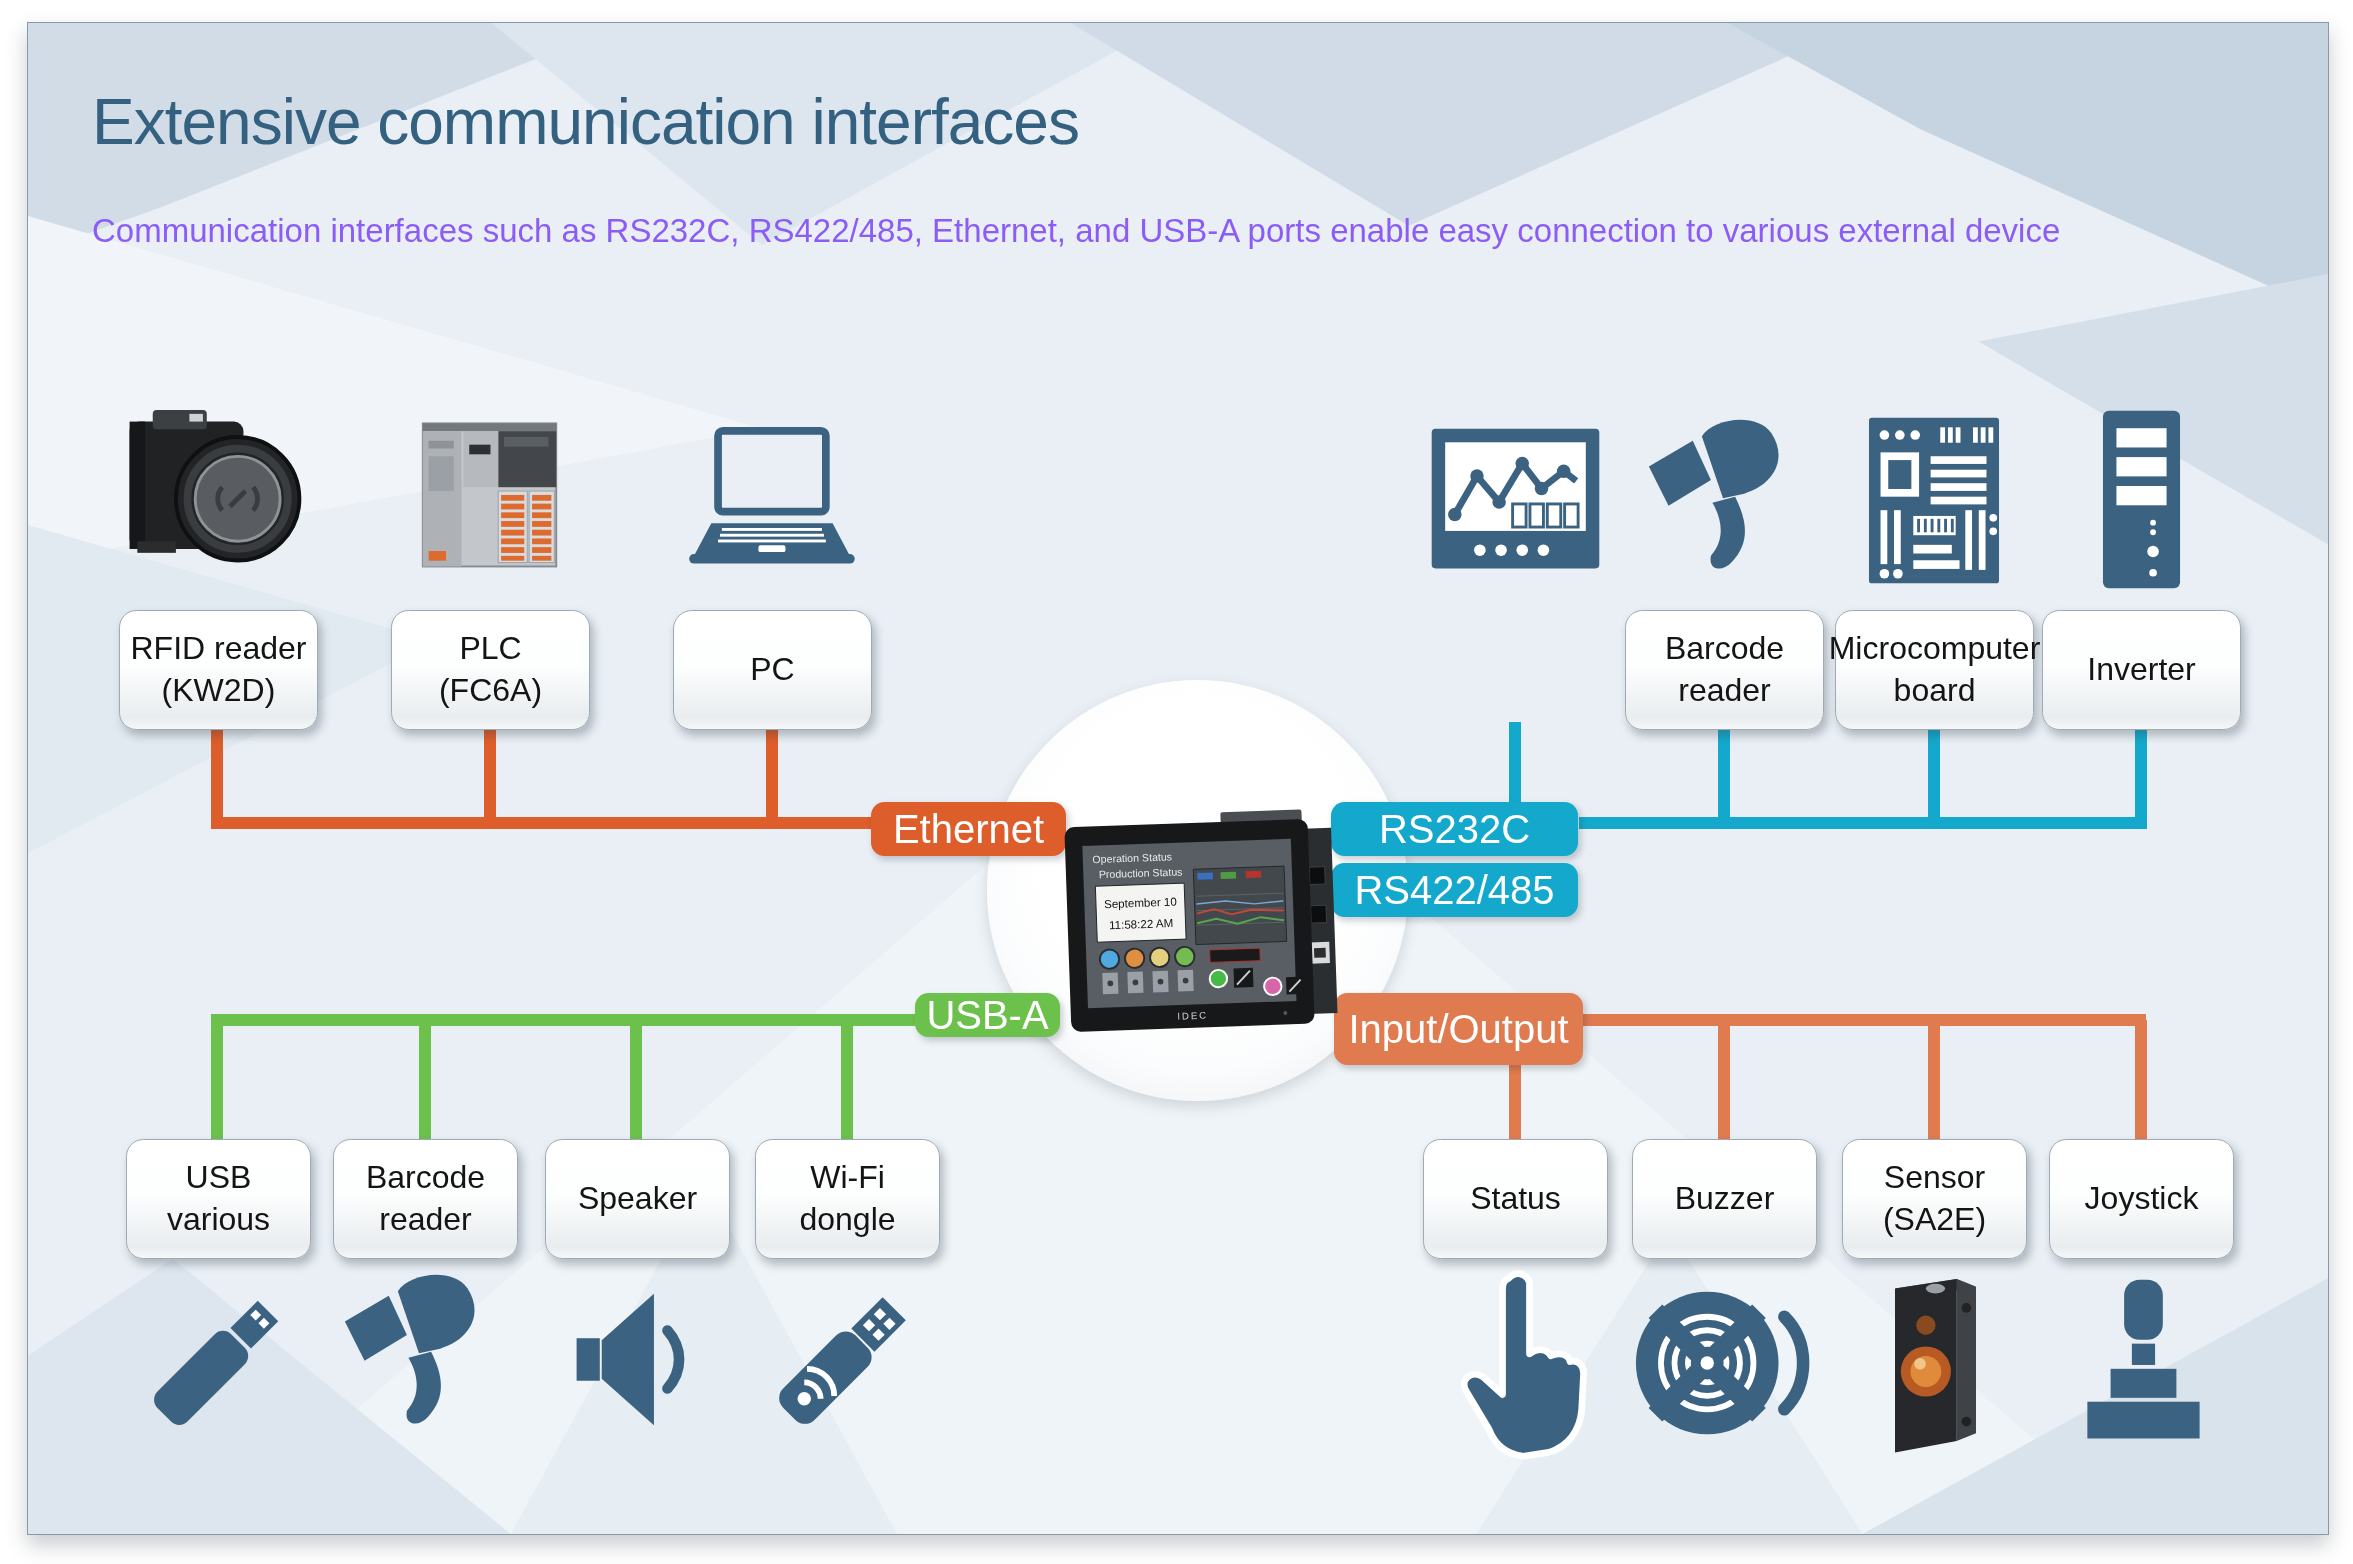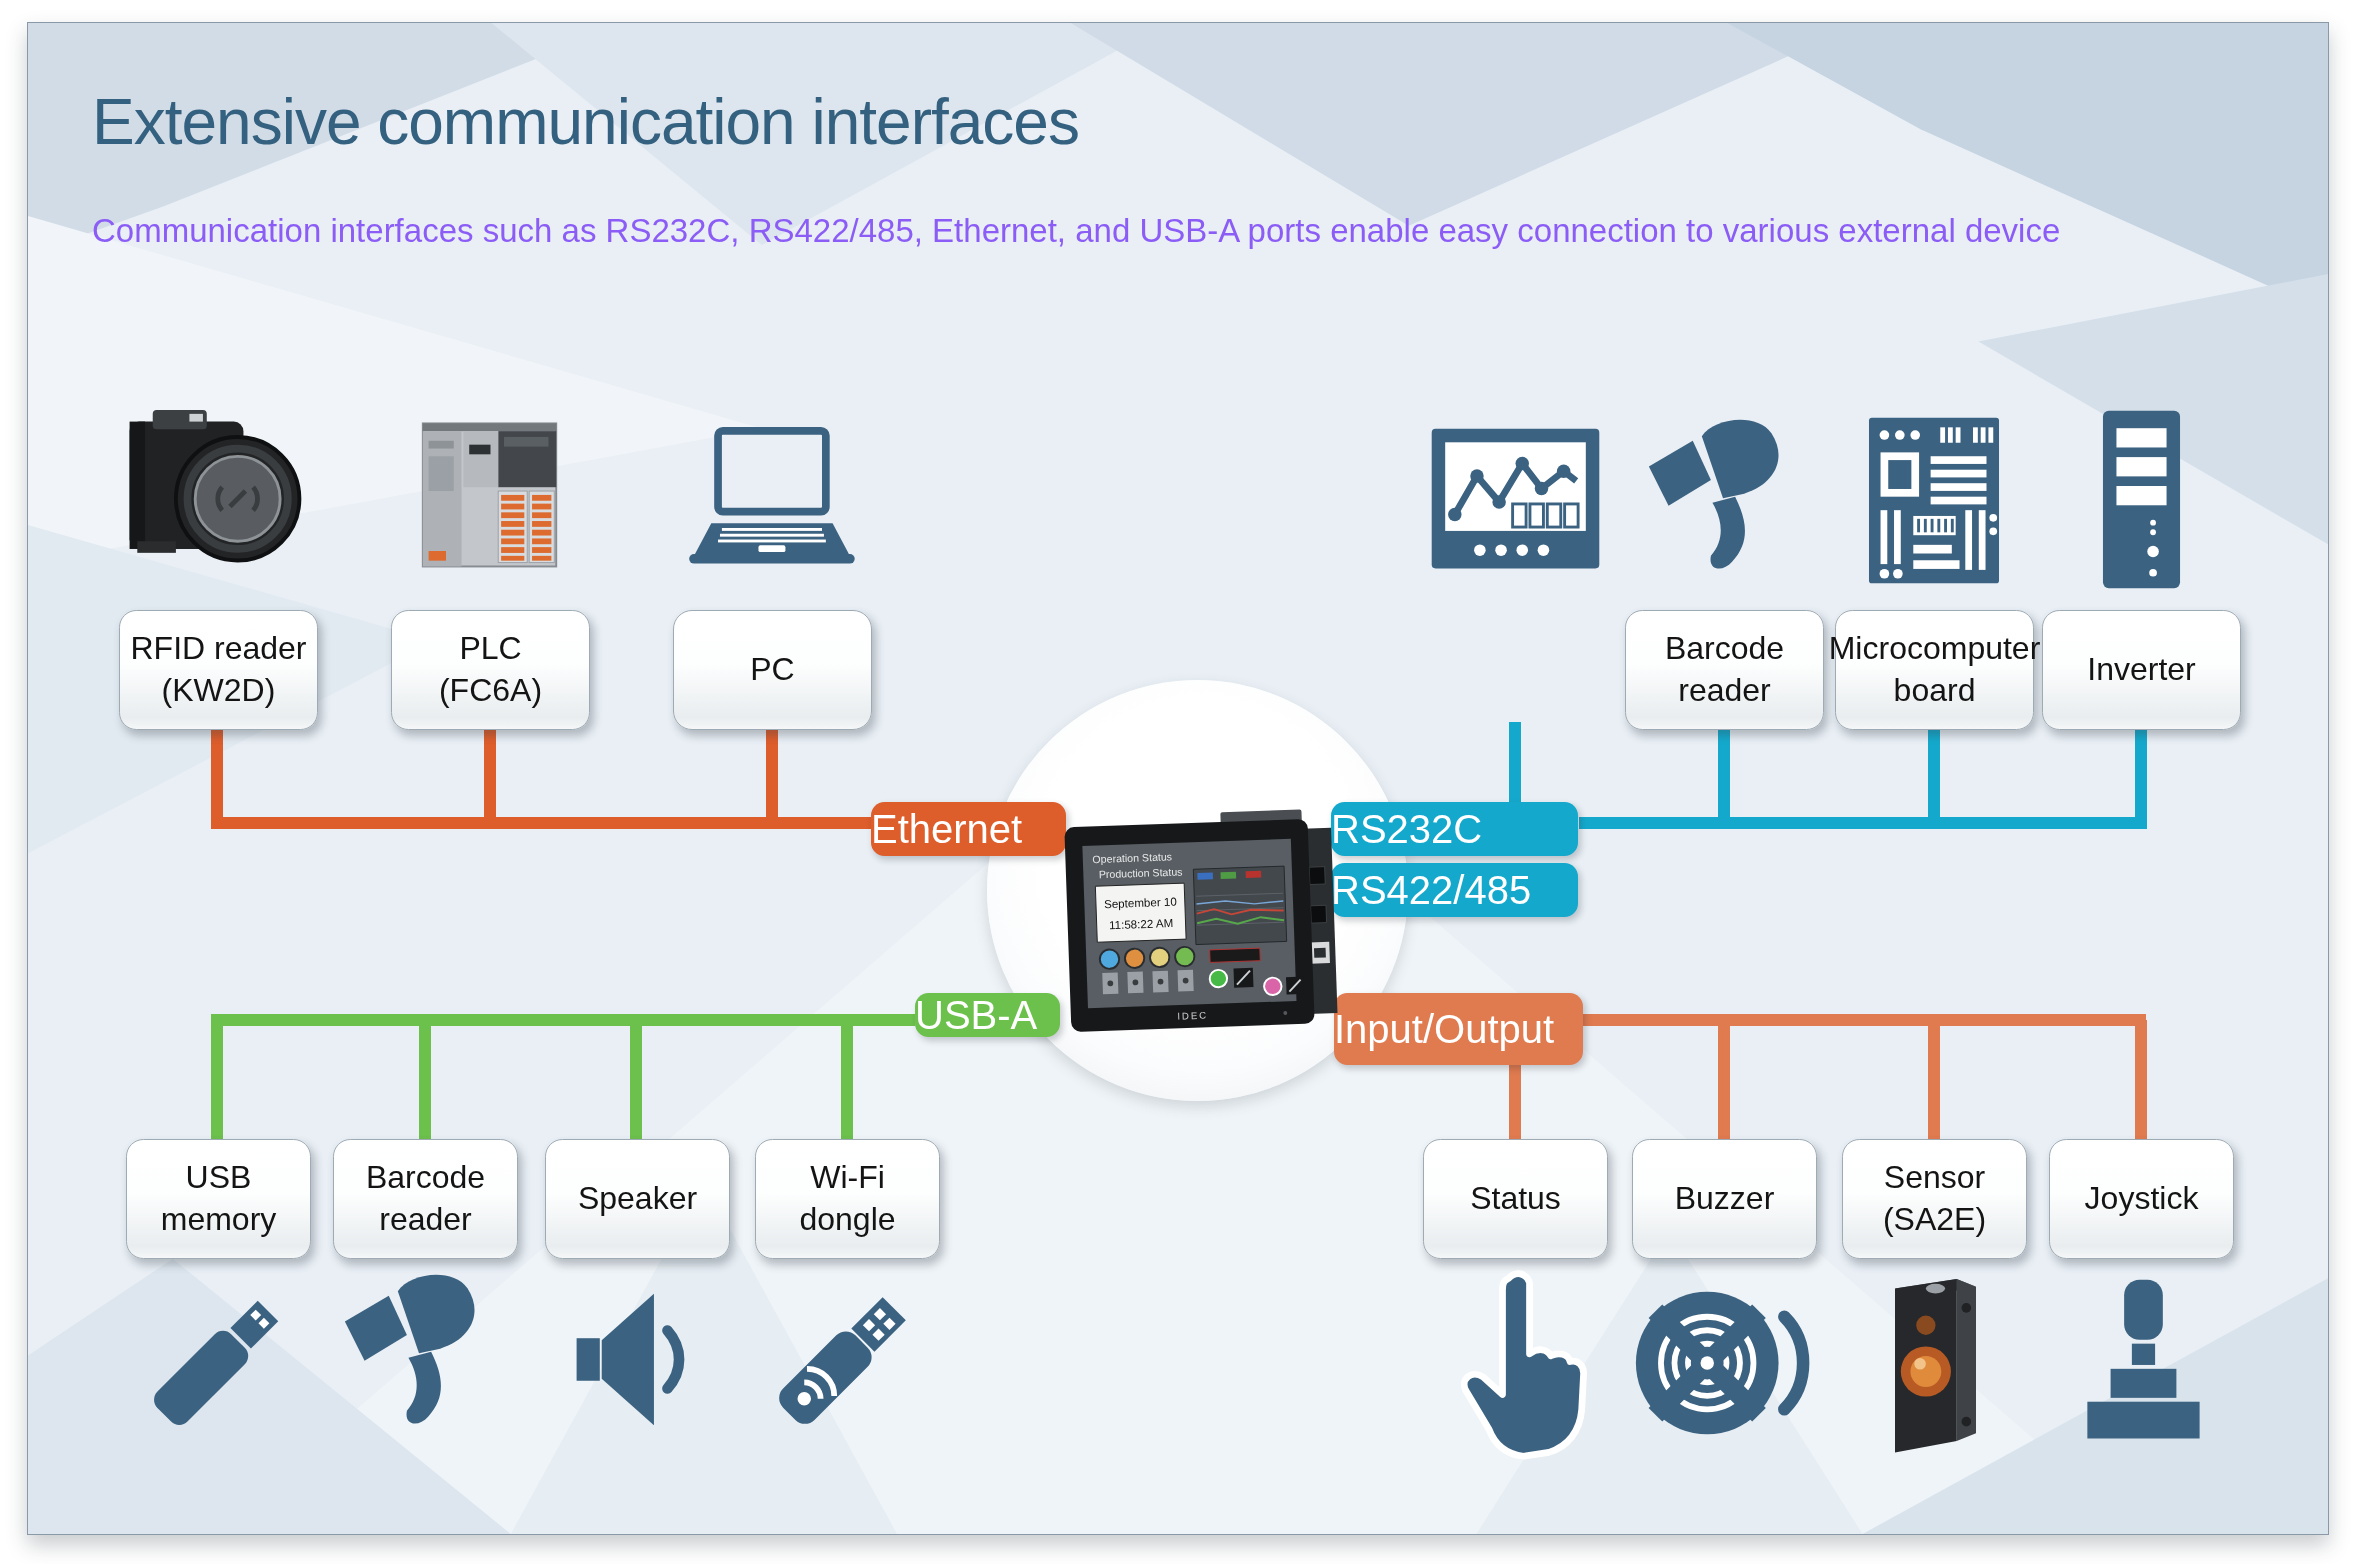--- a/index.html
+++ b/index.html
@@ -11,21 +11,21 @@
          color:var(--title-color,#33617f);white-space:nowrap;}
   .subtitle{position:absolute;left:92px;top:212px;font-size:33px;color:#8b5cf6;white-space:nowrap;}
   .hmi-circle{position:absolute;left:987px;top:680px;width:421px;height:421px;border-radius:50%;
         background:radial-gradient(circle at 50% 42%, #ffffff 48%, #fbfcfd 66%, #eef1f4 85%, #dfe3e7 100%);
         box-shadow:0 5.8px 13.5px rgba(60,70,80,.18);}
   .ln{position:absolute;}
   .bg-eth{background:var(--ethernet,#dd5d2b);}
   .bg-ser{background:var(--serial,#14a9cc);}
   .bg-usb{background:var(--usb,#6cc04c);}
   .bg-io{background:var(--io,#e07a4f);}
-  .pill{position:absolute;display:flex;align-items:center;color:#ffffff;
+  .pill{position:absolute;display:flex;align-items:center;justify-content:center;color:#ffffff;
         font-size:40px;border-radius:13.5px;box-shadow:2.9px 3.9px 6.8px rgba(30,40,50,.22);white-space:nowrap;}
   .dev{position:absolute;width:197px;height:118px;border-radius:17.4px;border:1.9px solid var(--box-border,#9fabb4);
        background:linear-gradient(180deg,#ffffff 0%,#fdfefe 45%,#e9edef 90%,#f5f7f8 100%);
        box-shadow:3.9px 5.8px 8.7px rgba(50,60,70,.30);
        display:flex;flex-direction:column;justify-content:center;align-items:center;
        text-align:center;font-size:32px;color:#141414;line-height:1.3;}
   .dev.small{width:183px;}
   .dev span{display:block;white-space:nowrap;}
   .icon{position:absolute;}
   .fb{fill:var(--icon-blue,#3b6280);}
@@ -120,21 +120,21 @@
     <span>Microcomputer</span>
     <span>board</span>
   </div>
   <div class="dev" style="left:2042px;top:610px;">
     <span>Inverter</span>
     <span></span>
   </div>
 
   <div class="dev small" style="left:126px;top:1139px;">
     <span>USB</span>
-    <span>memory</span>
+    <span>various</span>
   </div>
   <div class="dev small" style="left:333px;top:1139px;">
     <span>Barcode</span>
     <span>reader</span>
   </div>
   <div class="dev small" style="left:545px;top:1139px;">
     <span>Speaker</span>
     <span></span>
   </div>
   <div class="dev small" style="left:755px;top:1139px;">

